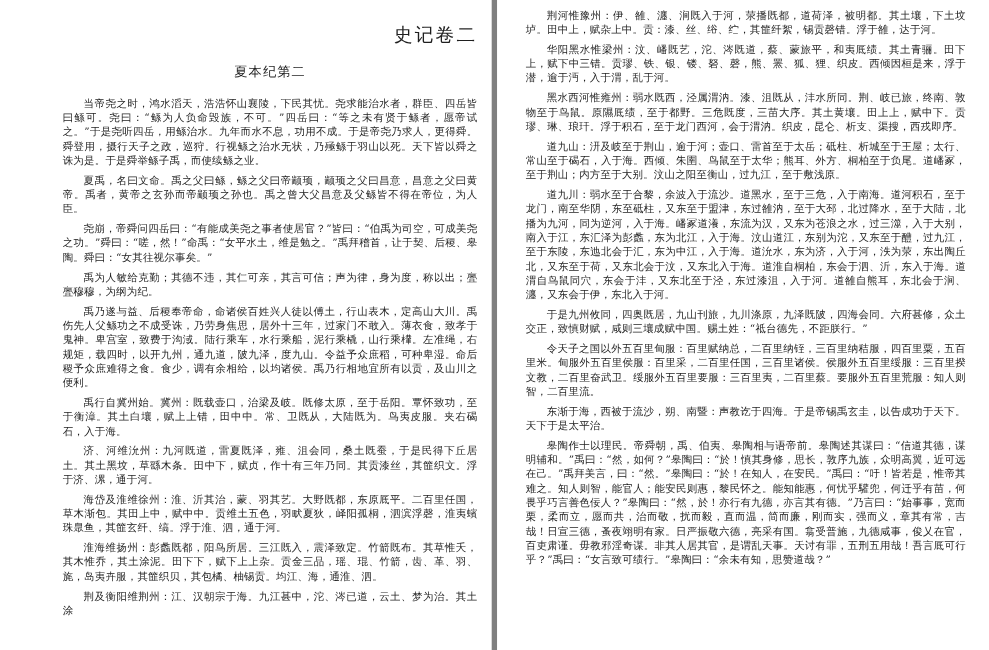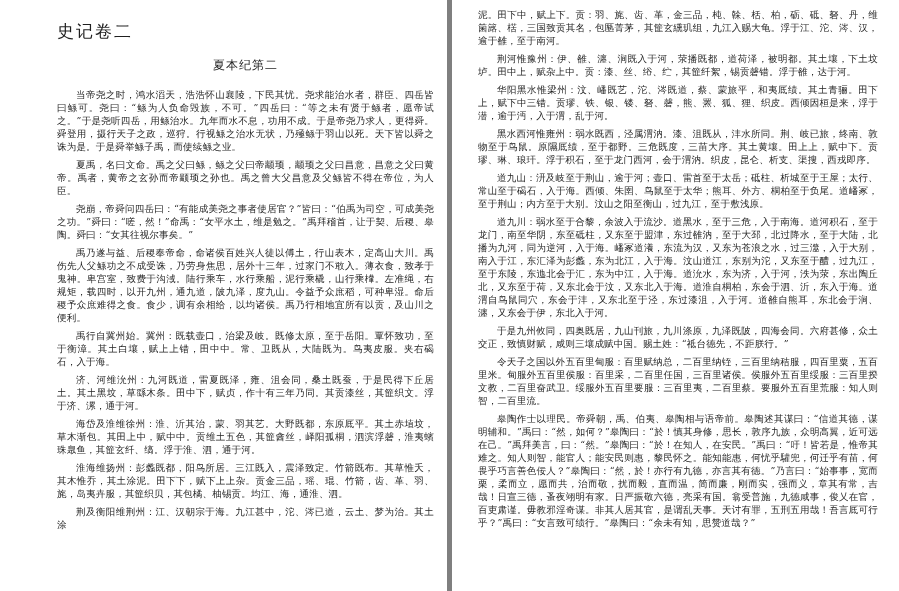--- a/index.html
+++ b/index.html
@@ -34,21 +34,21 @@
   }
   .divider {
     position: absolute;
     top: 0;
     bottom: 0;
     left: 447px;
     width: 5px;
     background: #7f7f7f;
   }
   .volume-title {
-    text-align: left;
+    text-align: right;
     font-size: 17px;
     font-weight: 500;
     margin: 0 0 14px 0;
     letter-spacing: 2px;
   }
   .chapter-title {
     text-align: center;
     font-size: 12px;
     font-weight: 500;
     margin: 0 0 14px 0;
@@ -69,36 +69,37 @@
 </head>
 <body>
 
 <div class="page page-left">
   <h1 class="volume-title">史记卷二</h1>
   <h2 class="chapter-title">夏本纪第二</h2>
   <div class="body-text">
       <p class="para">当帝尧之时，鸿水滔天，浩浩怀山襄陵，下民其忧。尧求能治水者，群臣、四岳皆曰鲧可。尧曰：“鲧为人负命毁族，不可。”四岳曰：“等之未有贤于鲧者，愿帝试之。”于是尧听四岳，用鲧治水。九年而水不息，功用不成。于是帝尧乃求人，更得舜。舜登用，摄行天子之政，巡狩。行视鲧之治水无状，乃殛鲧于羽山以死。天下皆以舜之诛为是。于是舜举鲧子禹，而使续鲧之业。</p>
       <p class="para">夏禹，名曰文命。禹之父曰鲧，鲧之父曰帝颛顼，颛顼之父曰昌意，昌意之父曰黄帝。禹者，黄帝之玄孙而帝颛顼之孙也。禹之曾大父昌意及父鲧皆不得在帝位，为人臣。</p>
       <p class="para">尧崩，帝舜问四岳曰：“有能成美尧之事者使居官？”皆曰：“伯禹为司空，可成美尧之功。”舜曰：“嗟，然！”命禹：“女平水土，维是勉之。”禹拜稽首，让于契、后稷、皋陶。舜曰：“女其往视尔事矣。”</p>
+      <p class="para">禹为人敏给克勤；其德不违，其仁可亲，其言可信；声为律，身为度，称以出；亹亹穆穆，为纲为纪。</p>
       <p class="para">禹乃遂与益、后稷奉帝命，命诸侯百姓兴人徒以傅土，行山表木，定高山大川。禹伤先人父鲧功之不成受诛，乃劳身焦思，居外十三年，过家门不敢入。薄衣食，致孝于鬼神。卑宫室，致费于沟淢。陆行乘车，水行乘船，泥行乘橇，山行乘檋。左准绳，右规矩，载四时，以开九州，通九道，陂九泽，度九山。令益予众庶稻，可种卑湿。命后稷予众庶难得之食。食少，调有余相给，以均诸侯。禹乃行相地宜所有以贡，及山川之便利。</p>
       <p class="para">禹行自冀州始。冀州：既载壶口，治梁及岐。既修太原，至于岳阳。覃怀致功，至于衡漳。其土白壤，赋上上错，田中中。常、卫既从，大陆既为。鸟夷皮服。夹右碣石，入于海。</p>
       <p class="para">济、河维沇州：九河既道，雷夏既泽，雍、沮会同，桑土既蚕，于是民得下丘居土。其土黑坟，草繇木条。田中下，赋贞，作十有三年乃同。其贡漆丝，其篚织文。浮于济、漯，通于河。</p>
-      <p class="para">海岱及淮维徐州：淮、沂其治，蒙、羽其艺。大野既都，东原厎平。其土赤埴坟，草木渐包。其田上中，赋中中。贡维土五色，其篚酓丝，峄阳孤桐，泗滨浮磬，淮夷蠙珠臮鱼，其篚玄纤、缟。浮于淮、泗，通于河。</p>
+      <p class="para">海岱及淮维徐州：淮、沂其治，蒙、羽其艺。大野既都，东原厎平。二百里任国，草木渐包。其田上中，赋中中。贡维土五色，羽畎夏狄，峄阳孤桐，泗滨浮磬，淮夷蠙珠臮鱼，其篚玄纤、缟。浮于淮、泗，通于河。</p>
       <p class="para">淮海维扬州：彭蠡既都，阳鸟所居。三江既入，震泽致定。竹箭既布。其草惟夭，其木惟乔，其土涂泥。田下下，赋下上上杂。贡金三品，瑶、琨、竹箭，齿、革、羽、旄，岛夷卉服，其篚织贝，其包橘、柚锡贡。均江、海，通淮、泗。</p>
       <p class="para">荆及衡阳维荆州：江、汉朝宗于海。九江甚中，沱、涔已道，云土、梦为治。其土涂</p>
     </div>
 </div>
 
 <div class="divider"></div>
 
 <div class="page page-right">
   <div class="body-text">
-      <p class="para no-indent">泥。田下中，赋上下。贡：羽、旄、齿、革，金三品，杶、榦、栝、柏，砺、砥、砮、丹，维箘簬、楛，三国致贡其名，包匦菁茅，其篚玄纁玑组，九江入赐大龟。浮于江、沱、涔、汉，逾于雒，至于南河。</p>
       <p class="para">荆河惟豫州：伊、雒、瀍、涧既入于河，荥播既都，道荷泽，被明都。其土壤，下土坟垆。田中上，赋杂上中。贡：漆、丝、绤、纻，其篚纤絮，锡贡磬错。浮于雒，达于河。</p>
       <p class="para">华阳黑水惟梁州：汶、嶓既艺，沱、涔既道，蔡、蒙旅平，和夷厎绩。其土青骊。田下上，赋下中三错。贡璆、铁、银、镂、砮、磬，熊、罴、狐、狸、织皮。西倾因桓是来，浮于潜，逾于沔，入于渭，乱于河。</p>
       <p class="para">黑水西河惟雍州：弱水既西，泾属渭汭。漆、沮既从，沣水所同。荆、岐已旅，终南、敦物至于鸟鼠。原隰厎绩，至于都野。三危既度，三苗大序。其土黄壤。田上上，赋中下。贡璆、琳、琅玕。浮于积石，至于龙门西河，会于渭汭。织皮，昆仑、析支、渠搜，西戎即序。</p>
       <p class="para">道九山：汧及岐至于荆山，逾于河；壶口、雷首至于太岳；砥柱、析城至于王屋；太行、常山至于碣石，入于海。西倾、朱圉、鸟鼠至于太华；熊耳、外方、桐柏至于负尾。道嶓冢，至于荆山；内方至于大别。汶山之阳至衡山，过九江，至于敷浅原。</p>
       <p class="para">道九川：弱水至于合黎，余波入于流沙。道黑水，至于三危，入于南海。道河积石，至于龙门，南至华阴，东至砥柱，又东至于盟津，东过雒汭，至于大邳，北过降水，至于大陆，北播为九河，同为逆河，入于海。嶓冢道瀁，东流为汉，又东为苍浪之水，过三澨，入于大别，南入于江，东汇泽为彭蠡，东为北江，入于海。汶山道江，东别为沱，又东至于醴，过九江，至于东陵，东迆北会于汇，东为中江，入于海。道沇水，东为济，入于河，泆为荥，东出陶丘北，又东至于荷，又东北会于汶，又东北入于海。道淮自桐柏，东会于泗、沂，东入于海。道渭自鸟鼠同穴，东会于沣，又东北至于泾，东过漆沮，入于河。道雒自熊耳，东北会于涧、瀍，又东会于伊，东北入于河。</p>
       <p class="para">于是九州攸同，四奥既居，九山刊旅，九川涤原，九泽既陂，四海会同。六府甚修，众土交正，致慎财赋，咸则三壤成赋中国。赐土姓：“祗台德先，不距朕行。”</p>
       <p class="para">令天子之国以外五百里甸服：百里赋纳总，二百里纳铚，三百里纳秸服，四百里粟，五百里米。甸服外五百里侯服：百里采，二百里任国，三百里诸侯。侯服外五百里绥服：三百里揆文教，二百里奋武卫。绥服外五百里要服：三百里夷，二百里蔡。要服外五百里荒服：知人则智，二百里流。</p>
+      <p class="para">东渐于海，西被于流沙，朔、南暨：声教讫于四海。于是帝锡禹玄圭，以告成功于天下。天下于是太平治。</p>
       <p class="para">皋陶作士以理民。帝舜朝，禹、伯夷、皋陶相与语帝前。皋陶述其谋曰：“信道其德，谋明辅和。”禹曰：“然，如何？”皋陶曰：“於！慎其身修，思长，敦序九族，众明高翼，近可远在己。”禹拜美言，曰：“然。”皋陶曰：“於！在知人，在安民。”禹曰：“吁！皆若是，惟帝其难之。知人则智，能官人；能安民则惠，黎民怀之。能知能惠，何忧乎驩兜，何迁乎有苗，何畏乎巧言善色佞人？”皋陶曰：“然，於！亦行有九德，亦言其有德。”乃言曰：“始事事，宽而栗，柔而立，愿而共，治而敬，扰而毅，直而温，简而廉，刚而实，强而义，章其有常，吉哉！日宣三德，蚤夜翊明有家。日严振敬六德，亮采有国。翕受普施，九德咸事，俊乂在官，百吏肃谨。毋教邪淫奇谋。非其人居其官，是谓乱天事。天讨有罪，五刑五用哉！吾言厎可行乎？”禹曰：“女言致可绩行。”皋陶曰：“余未有知，思赞道哉？”</p>
     </div>
 </div>
 
 </body></html>

